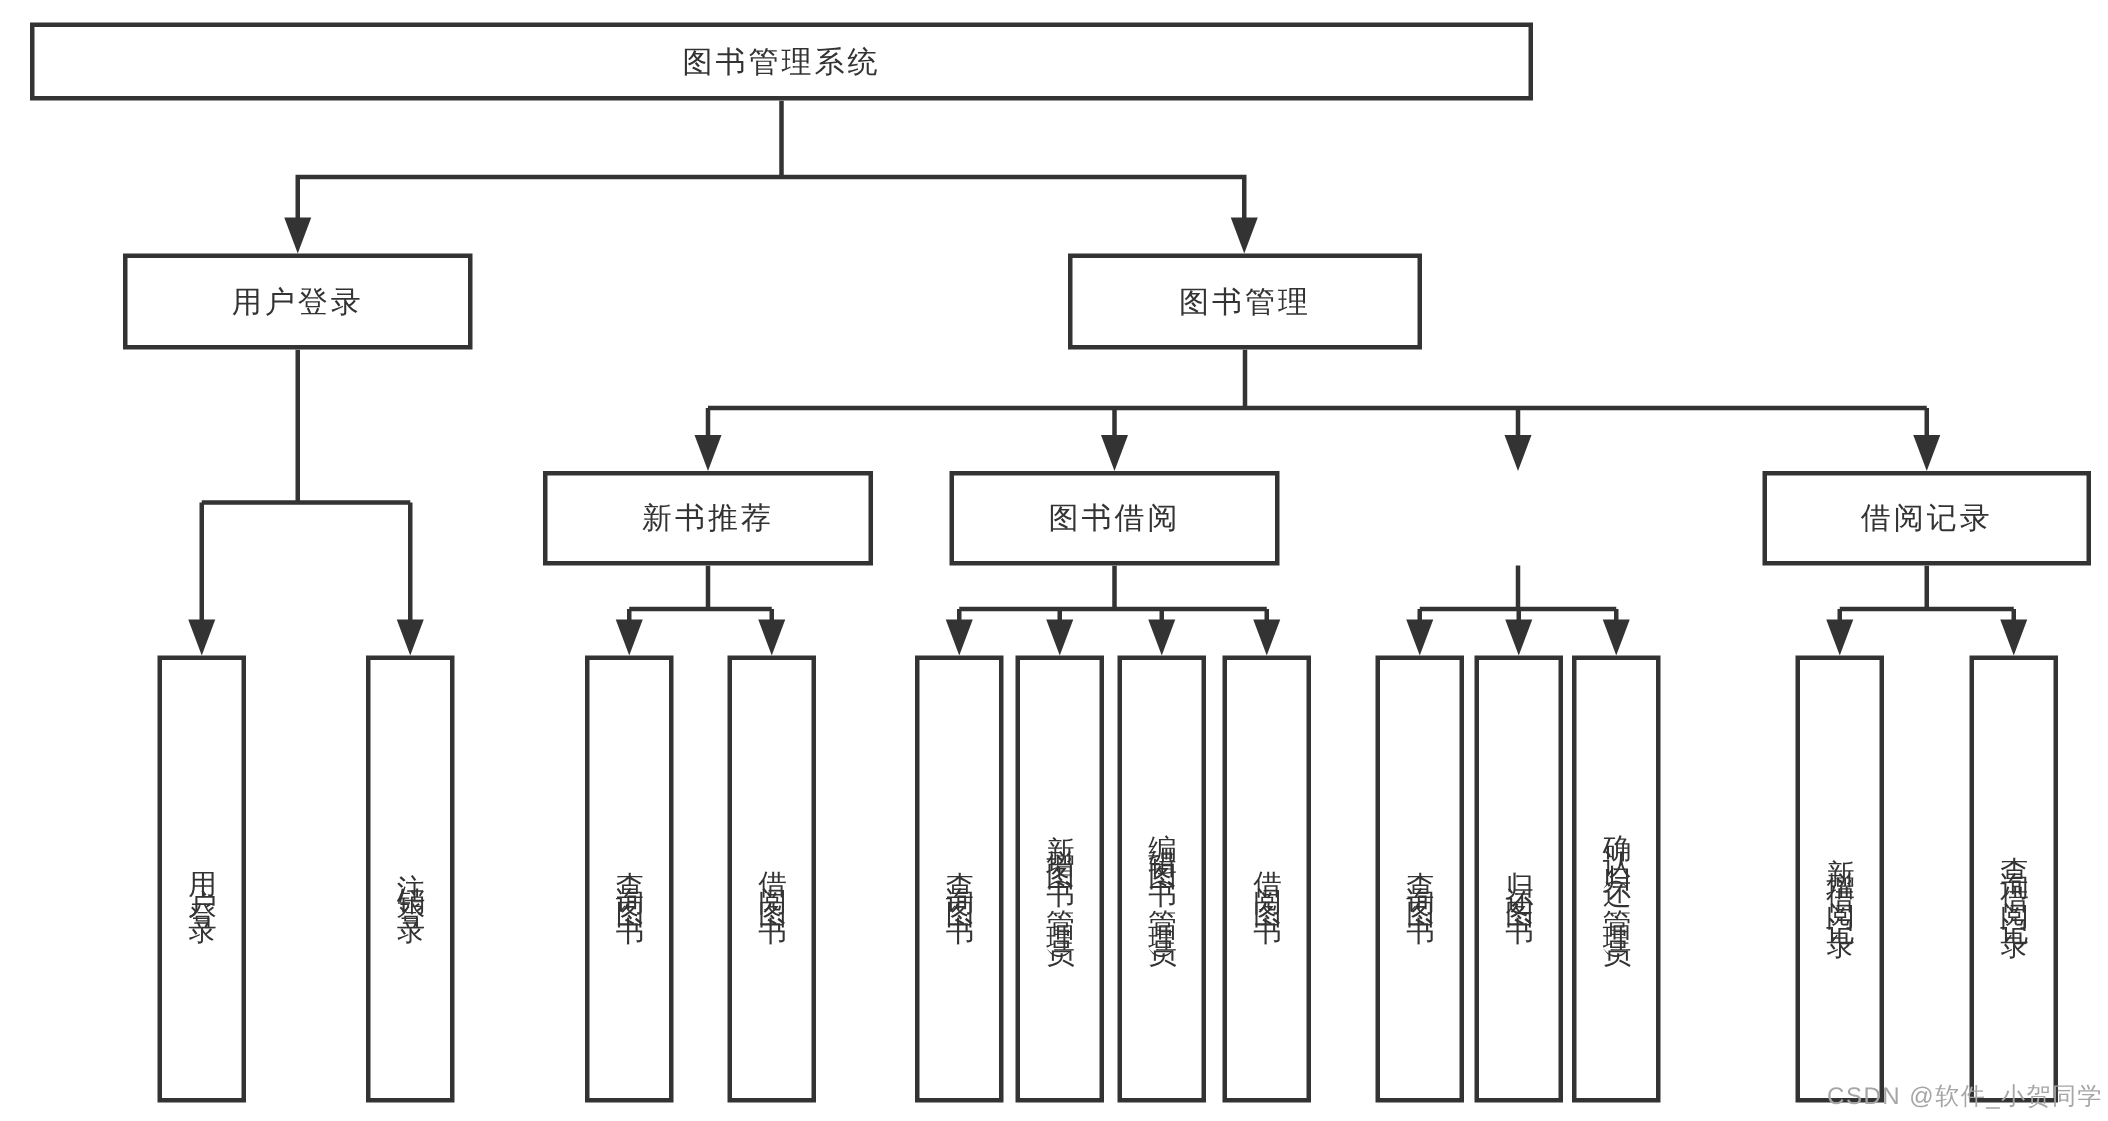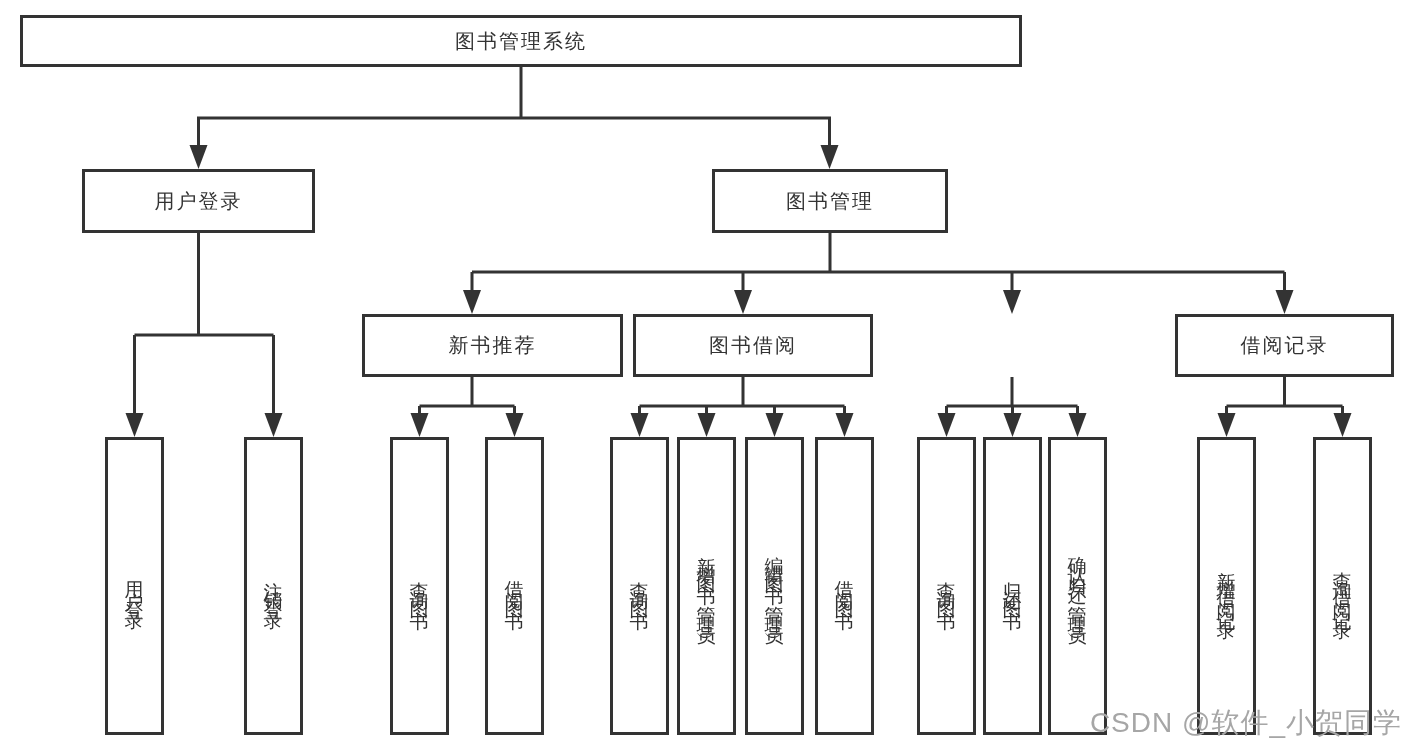--- a/index.html
+++ b/index.html
@@ -7,21 +7,21 @@
   .canvas { position:relative; width:1405px; height:747px; background:var(--background,#ffffff); overflow:hidden;border-radius:17px; }
   .connectors { position:absolute; left:0; top:0; width:1405px; height:747px; }
   .connectors path.line { fill:none; stroke:var(--line,#333333); stroke-width:3; }
   .connectors path.arrowhead { fill:var(--line,#333333); stroke:none; }
   .node { position:absolute; box-sizing:border-box; border:3px solid var(--line,#333333);
           background:#fff; display:flex; align-items:center; justify-content:center;
           color:var(--text,#333333); }
   .node.h .lbl { font-size:20px; letter-spacing:2px; white-space:nowrap; }
   .node.v .lbl { writing-mode:vertical-rl; text-orientation:mixed; font-size:19px;
                  letter-spacing:10px; line-height:1; }
-  .watermark { position:absolute; right:3px; bottom:5px; font-size:28px;
+  .watermark { position:absolute; right:3px; bottom:5px; font-size:16px;
                color:var(--watermark,#a6a6a6); letter-spacing:1px; z-index:5; white-space:nowrap; }
 </style>
 </head>
 <body>
 
 <div class="canvas">
 
   <svg class="connectors" viewBox="0 0 1405 747" xmlns="http://www.w3.org/2000/svg">
 
     <path class="line" d="M521 67 V118 M198.5 118 H829.5 M198.5 116.5 V146 M829.5 116.5 V146"></path>
@@ -50,24 +50,24 @@
     <span class="lbl">图书管理系统</span>
   </div>
 
   <div class="node h" style="left:82px; top:169px; width:233px; height:64px;">
     <span class="lbl">用户登录</span>
   </div>
   <div class="node h" style="left:712px; top:169px; width:236px; height:64px;">
     <span class="lbl">图书管理</span>
   </div>
 
-  <div class="node h" style="left:362px; top:314px; width:261px; height:63px;">
+  <div class="node h" style="left:362px; top:314px; width:220px; height:63px;">
     <span class="lbl">新书推荐</span>
   </div>
-  <div class="node h" style="left:633px; top:314px; width:240px; height:63px;">
+  <div class="node h" style="left:633px; top:314px; width:220px; height:63px;">
     <span class="lbl">图书借阅</span>
   </div>
   <div class="node h" style="left:1175px; top:314px; width:219px; height:63px;justify-content:center;">
     <span class="lbl">借阅记录</span>
   </div>
 
   <div class="node v" style="left:105px; top:437px; width:59px; height:298px;">
     <span class="lbl">用户登录</span>
   </div>
   <div class="node v" style="left:244px; top:437px; width:59px; height:298px;">

